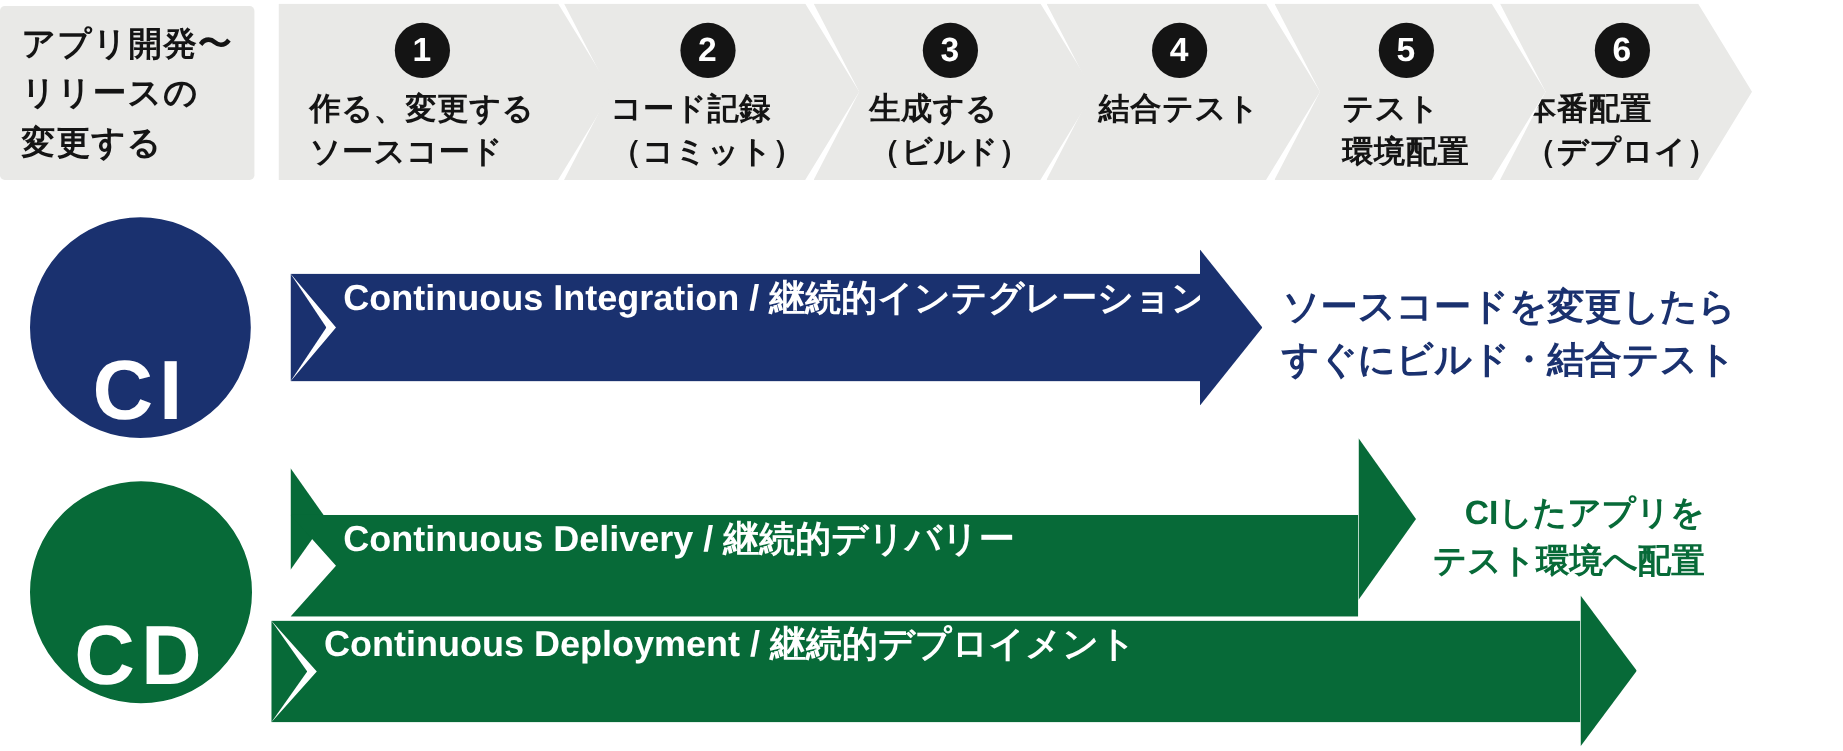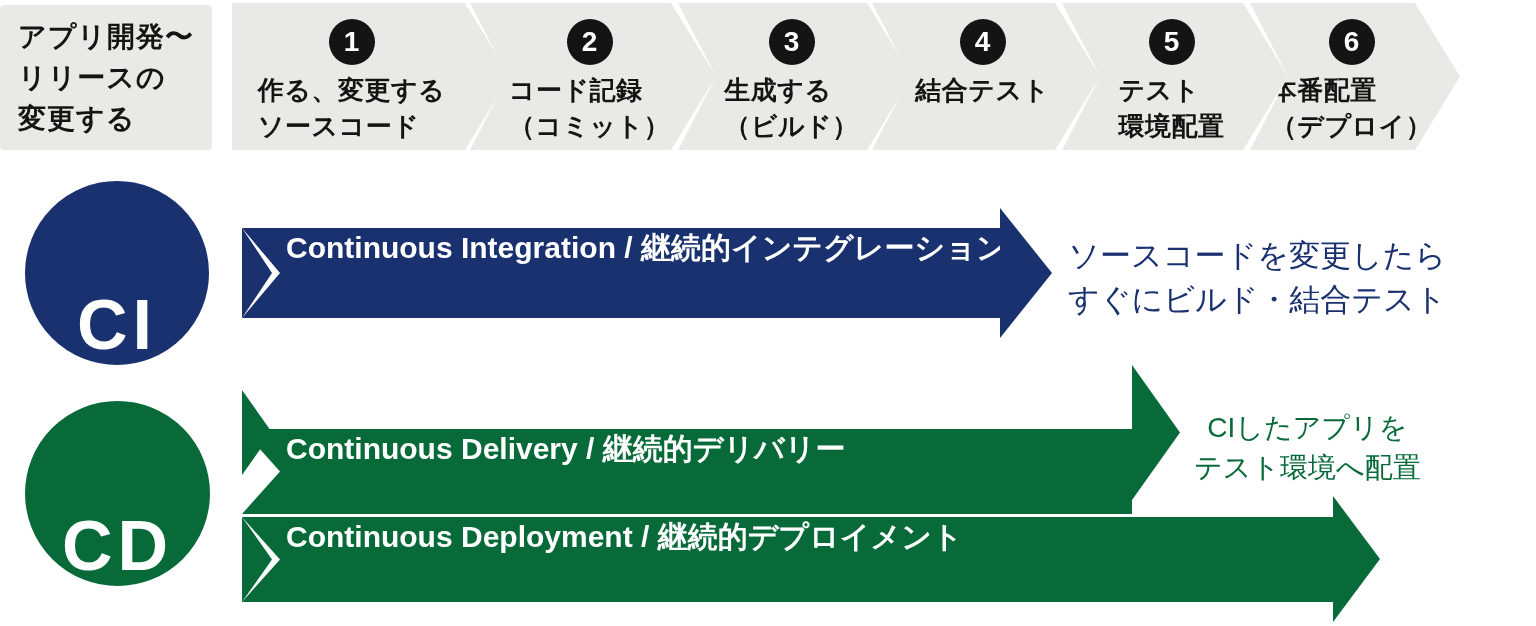--- a/index.html
+++ b/index.html
@@ -85,27 +85,27 @@
   .arrow.ci-arrow{left:242px;top:208px;width:810px;height:130px;}
   .arrow.ci-arrow .tail{top:20px;height:90px;}
   .arrow.ci-arrow .body{top:20px;height:90px;width:758px;}
   .arrow.ci-arrow .head{left:758px;width:52px;}
 
   .arrow.delivery-arrow{left:242px;top:365px;width:938px;height:135px;}
   .arrow.delivery-arrow .tail{top:25px;height:85px;}
   .arrow.delivery-arrow .body{top:25px;height:85px;width:890px;margin-top:39px;}
   .arrow.delivery-arrow .head{left:890px;width:48px;}
 
-  .arrow.deployment-arrow{left:242px;top:496px;width:1138px;height:126px;}
+  .arrow.deployment-arrow{left:226px;top:496px;width:1138px;height:126px;}
   .arrow.deployment-arrow .tail{top:21px;height:85px;}
   .arrow.deployment-arrow .body{top:21px;height:85px;width:1091px;}
   .arrow.deployment-arrow .head{left:1091px;width:47px;}
 
   
-  .note{position:absolute;font-weight:normal;text-align:center;white-space:nowrap;}
+  .note{position:absolute;font-weight:bold;text-align:right;white-space:nowrap;}
   .note.navy-note{left:1068px;top:234px;font-size:31px;line-height:44px;color:var(--navy);}
   .note.green-note-1{left:1194px;top:388px;font-size:28px;line-height:40px;color:var(--green);margin-top:20px;}
   .note.green-note-2{left:1396px;top:522px;font-size:28px;line-height:43px;color:var(--green);}
 </style>
 </head>
 <body>
 
 <div class="stage">
 
   <div class="intro-box">

